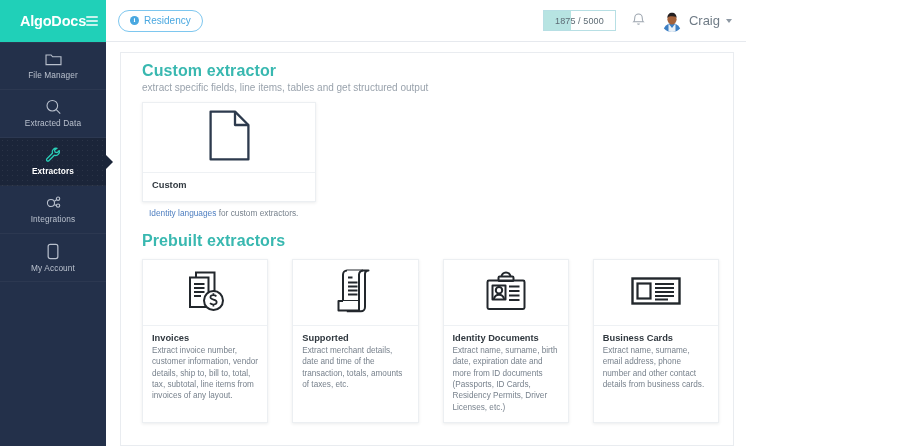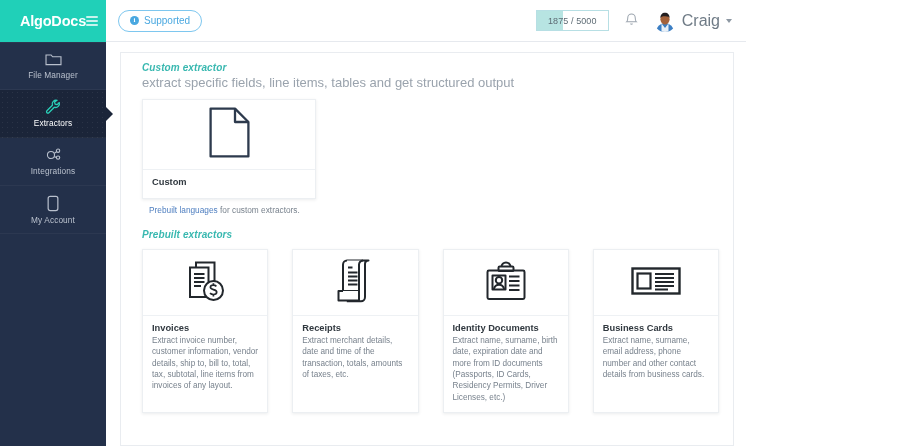--- a/index.html
+++ b/index.html
@@ -43,20 +43,21 @@
     border-bottom: 1px solid rgba(255,255,255,0.045);
   }
   .nav-item:first-child { border-top: 1px solid rgba(255,255,255,0.045); }
   .nav-item .nav-label { font-size: 8.3px; letter-spacing: .1px; line-height: 1; }
   .nav-item svg { display:block; }
   .nav-item.active {
     background:
       radial-gradient(rgba(255,255,255,0.07) 0.6px, transparent 0.7px) 0 0/5px 5px,
       #1b2539;
     color: #ffffff;
+    font-weight: bold;
   }
   .nav-item.active svg { stroke: #2ad1b9; }
   .nav-item.active .nav-label { color:#ffffff; }
   .nav-arrow {
     position: absolute; right: -7px; top: 50%; transform: translateY(-50%);
     width: 0; height: 0;
     border-top: 8px solid transparent;
     border-bottom: 8px solid transparent;
     border-left: 8px solid #1b2539;
   }
@@ -91,40 +92,40 @@
     overflow: hidden; cursor: pointer;
   }
   .quota-fill {
     position: absolute; left:0; top:0; bottom:0; width: 37.5%;
     background: #b7e4e2;
   }
   .quota-text { position: relative; font-size: 9px; color: #5d6b74; letter-spacing:.1px;}
   .bell { cursor: pointer; }
   .user-chip { display:flex; align-items:center; gap:6px; cursor:pointer; }
   .avatar { width: 22px; height: 22px; border-radius: 50%; overflow: hidden; position: relative; background:#fff;}
-  .username { font-size: 16px; color: #6f7b86; }
+  .username { font-size: 13px; color: #6f7b86; }
   .caret-down { width:0;height:0;border-left:3.5px solid transparent;border-right:3.5px solid transparent;border-top:4px solid #8d98a3;}
 
   
   .content {
     flex: 1; overflow: hidden;
     background: #ffffff;
     padding: 10px 12px 0 14px;
     position: relative;
   }
   .panel {
     background: #ffffff; border: 1px solid #e9ecf0;
     height: 100%;
     padding: 9px 14px 0 14px;
     overflow: hidden;
   }
   .sec-title {
-    font-size: 10px; font-weight: 700; color: #39b8b0; letter-spacing:.1px;font-style:italic;
-  }
-  .sec-sub { font-size: 13px; color: #9aa3ad; margin-top: 2px; }
+    font-size: 16px; font-weight: 700; color: #39b8b0; letter-spacing:.1px;
+  }
+  .sec-sub { font-size: 10px; color: #9aa3ad; margin-top: 2px; }
 
   .cards { display: flex; gap: 24px; margin-top: 9px; }
   .card {
     background: #ffffff;
     border: 1px solid #eceff2;
     box-shadow: 0 1px 3px rgba(30,40,60,.09);
     width: 174px;
     display: flex; flex-direction: column;
     cursor: pointer;
   }
@@ -167,20 +168,29 @@
 
       <div class="nav-item">
         <span>
           <svg width="17" height="15" viewBox="0 0 20 17" fill="none" stroke="#b9c0cd" stroke-width="1.3">
             <path d="M1.2 14.5V3.2h6l1.7 2.1h9.9v9.2z"></path>
           </svg>
         </span>
         <span class="nav-label">File Manager</span>
       </div>
 
+      <div class="nav-item">
+        <span>
+          <svg width="17" height="16" viewBox="0 0 20 19" fill="none" stroke="#b9c0cd" stroke-width="1.3">
+            <circle cx="8.6" cy="8" r="6.3"></circle>
+              <path d="M13.3 12.7 L18 17.4"></path>
+          </svg>
+        </span>
+        <span class="nav-label">Extracted Data</span>
+      </div>
 
       <div class="nav-item active">
         <span>
           <svg width="17" height="16" viewBox="0 0 20 19" fill="none" stroke="#2ad1b9" stroke-width="1.5" stroke-linejoin="round">
             <path d="M14.3 1.6a4.6 4.6 0 0 0-5.6 5.9L2.2 14a1.6 1.6 0 0 0 2.3 2.3l6.5-6.5a4.6 4.6 0 0 0 5.9-5.6l-2.5 2.5-2.5-.6-.6-2.5z"></path>
           </svg>
         </span>
         <span class="nav-label">Extractors</span>
         <span class="nav-arrow"></span>
       </div>
@@ -208,21 +218,21 @@
 
 
     </nav>
   </aside>
 
   <div class="main">
 
     <header class="topbar">
       <button class="resources-btn">
         <span class="info-dot">i</span>
-        <span>Supported</span>
+        <span>Residency</span>
       </button>
 
       <div class="topbar-right">
         <div class="quota">
           <div class="quota-fill" style="width: 37.5%;"></div>
           <span class="quota-text">1875 / 5000</span>
         </div>
 
         <span class="bell">
           <svg width="13" height="14" viewBox="0 0 14 15" fill="none" stroke="#9aa3ad" stroke-width="1.1">
@@ -263,21 +273,21 @@
                   </svg>
                 </span>
               </div>
               <div class="card-body">
                 <div class="card-title">Custom</div>
               </div>
             </div>
           </div>
 
           <div class="custom-lang">
-            <span class="lang-link">Prebuilt languages</span><span> for custom extractors.</span>
+            <span class="lang-link">Identity languages</span><span> for custom extractors.</span>
           </div>
         </div>
 
         <div class="prebuilt-wrap custom-block">
           <div class="sec-title">Prebuilt extractors</div>
 
           <div class="prebuilt-cards">
 
             <div class="card pb-card">
               <div class="card-icon">
@@ -302,21 +312,21 @@
                 <span>
                   <svg width="44" height="48" viewBox="0 0 44 48" fill="none" stroke="#22272c" stroke-width="2" stroke-linejoin="round">
                     <path d="M14 3.5 H35.5 c-2.4 0-3.5 1.6-3.5 3.6 V40 c0 2.4-1.7 4.2-4 4.2 H13.8" fill="#fff"></path>
                     <path d="M14 3.5 c-2.3 0-4 1.8-4 4.2 V34 H26 V7.7 c0-2.4 1.7-4.2 4-4.2" fill="#fff"></path>
                     <path d="M10 34 H5.5 v9.5 H26 V34" fill="#fff"></path>
                     <path d="M15 10.5 H19.5 M15 15.5 H24.5 M15 19.5 H24.5 M15 23.5 H24.5 M15 27.5 H24.5" stroke-width="1.9"></path>
                   </svg>
                 </span>
               </div>
               <div class="card-body">
-                <div class="card-title">Receipts</div>
+                <div class="card-title">Supported</div>
                 <div class="card-desc">Extract merchant details, date and time of the transaction, totals, amounts of taxes, etc.</div>
               </div>
             </div>
 
             <div class="card pb-card">
               <div class="card-icon">
                 <span>
                   <svg width="48" height="44" viewBox="0 0 48 44" fill="none" stroke="#22272c" stroke-width="2" stroke-linejoin="round">
                     <path d="M19.5 8 c0-2.6 2-4.6 4.5-4.6 S28.5 5.4 28.5 8"></path>
                     <rect x="16.5" y="7.5" width="15" height="4.6" rx="1.2"></rect>

